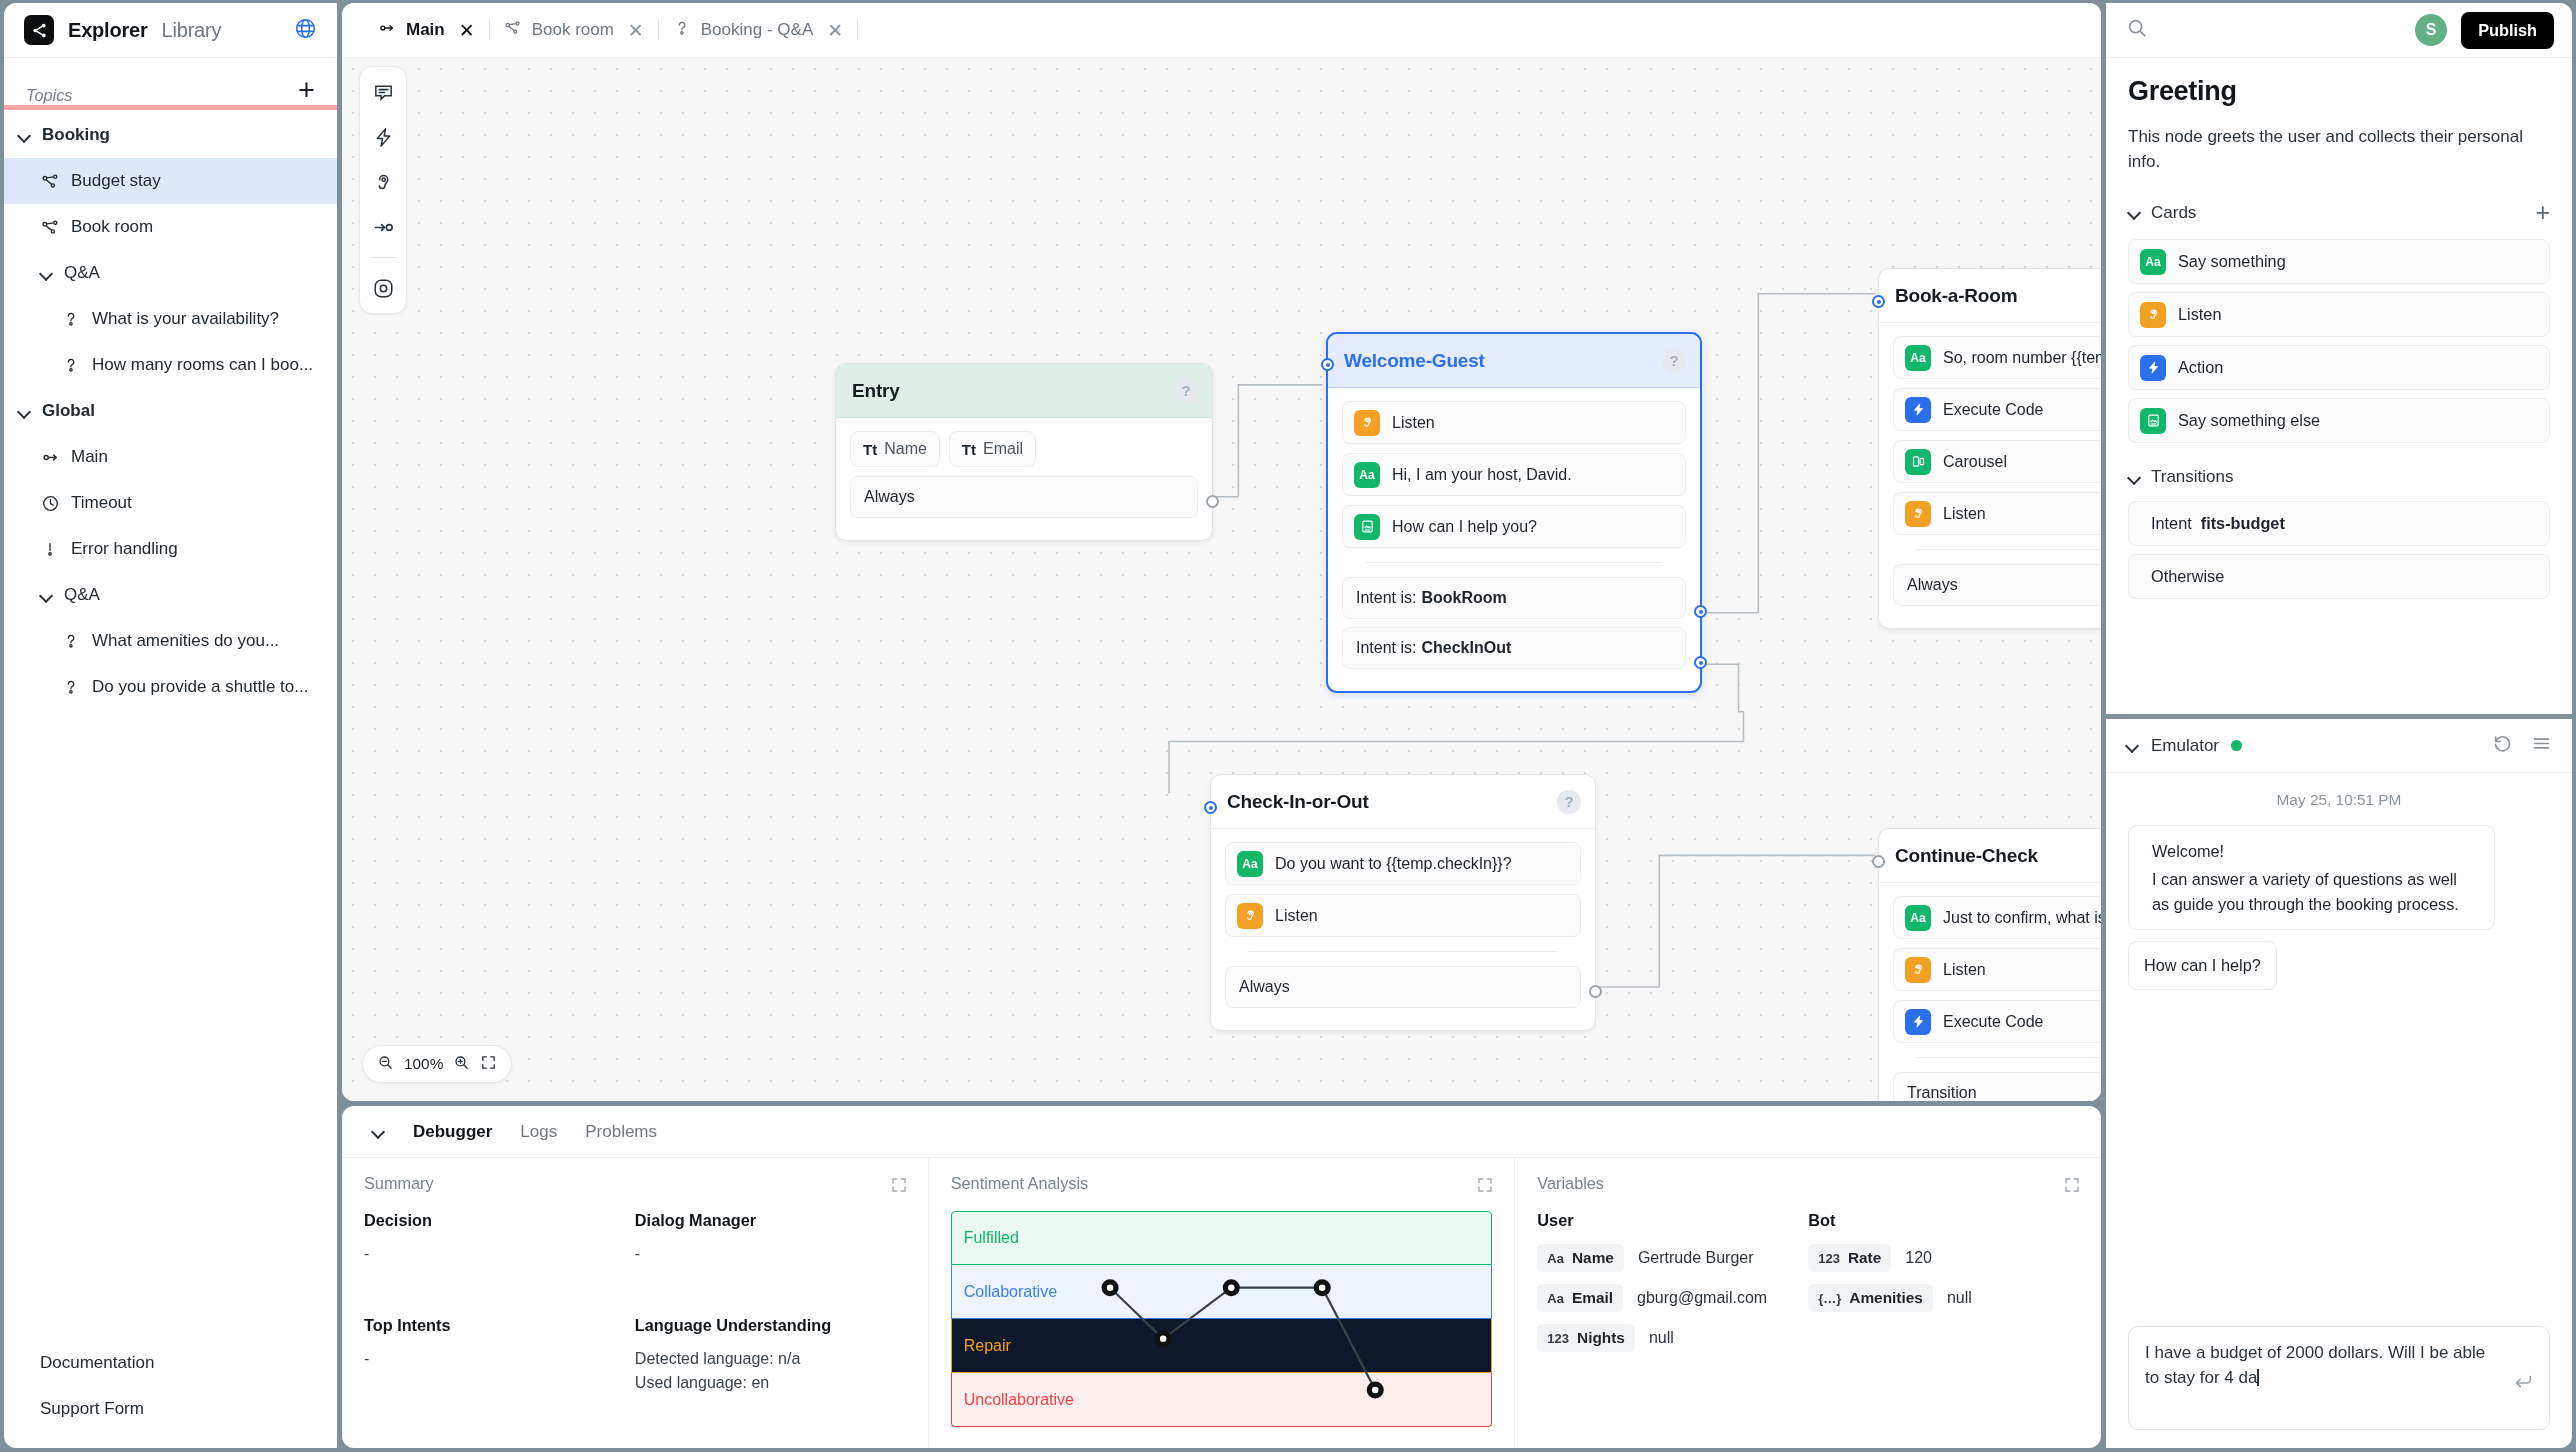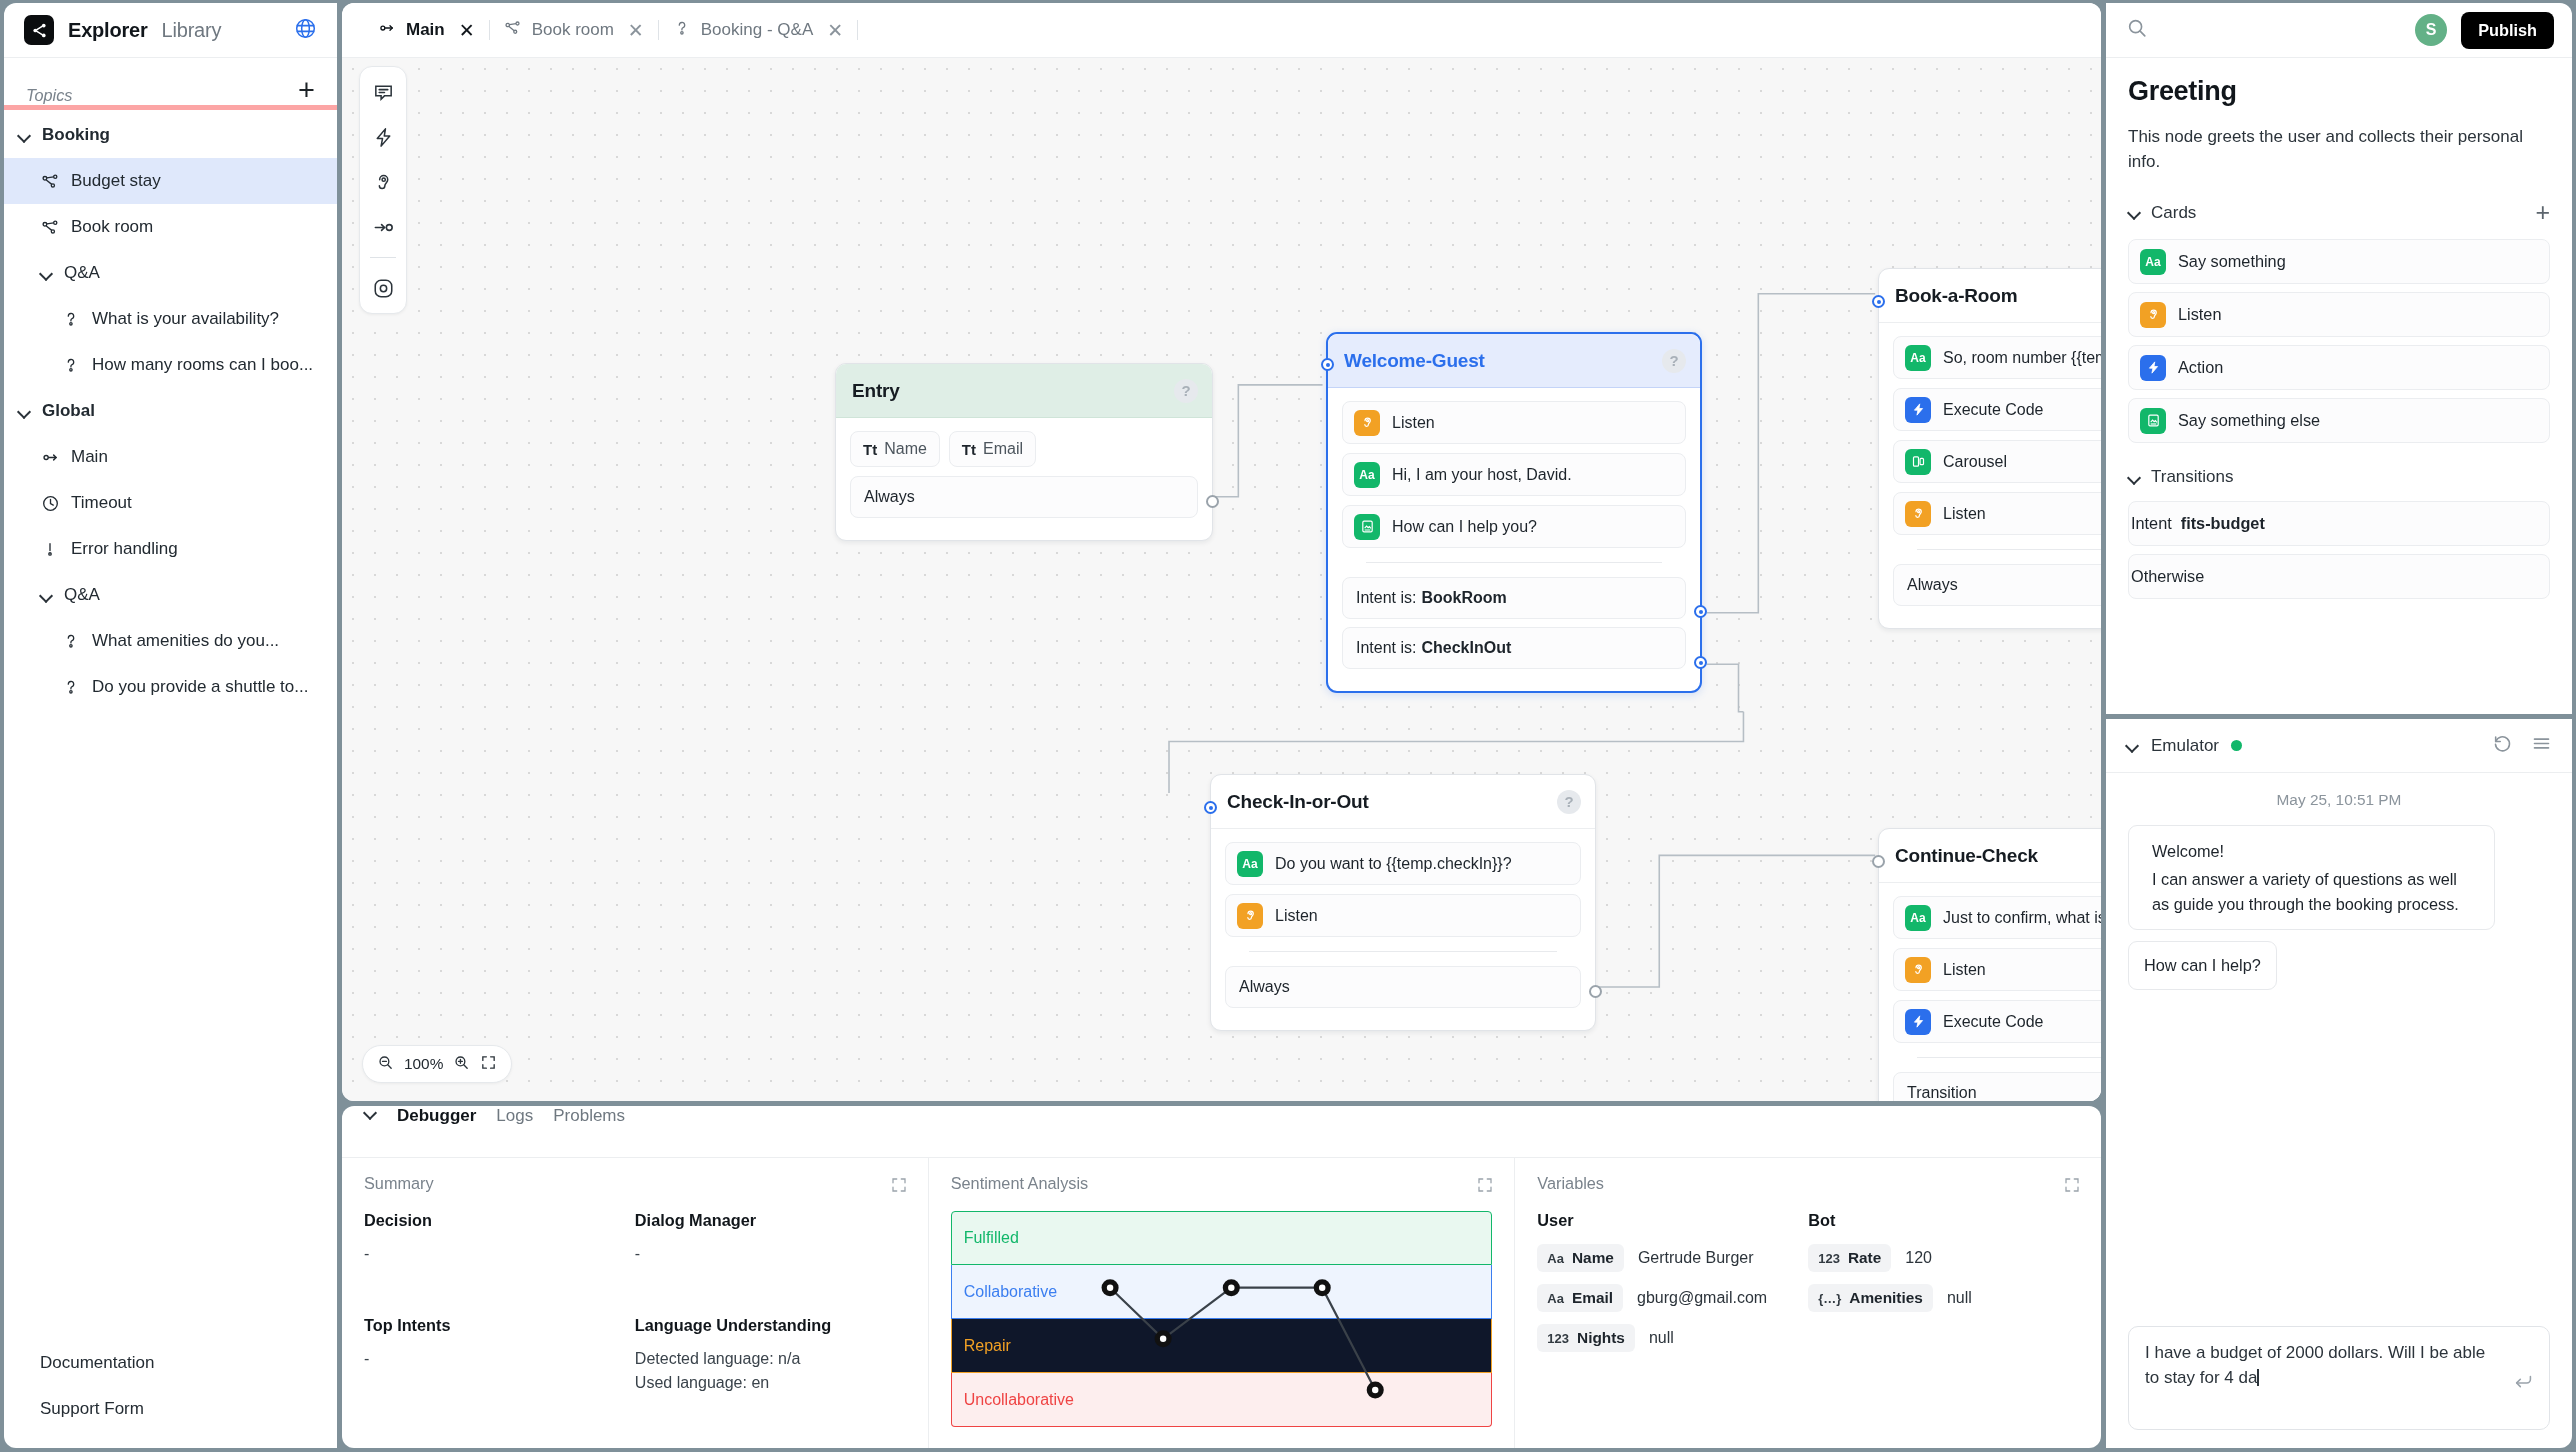--- a/index.html
+++ b/index.html
@@ -186,22 +186,22 @@
           background: #fff; border: 2px solid #9aa3ab; }
   .port.blue { border-color: #2b6fec; }
   .port.blue::after { content:""; position:absolute; left:2.5px; top:2.5px; width:4px; height:4px; border-radius:50%; background:#2b6fec; }
 
   
   .debugger {
     height: 342px; flex: 0 0 342px; background: #fff; border-radius: 12px;
     display: flex; flex-direction: column; overflow: hidden;
   }
   .dbg-tabs {
-    height: 52px; flex: 0 0 52px; display: flex; align-items: flex-start; gap: 20px;
-    padding: 0 22px; border-bottom: 1px solid #eceef0;
+    height: 52px; flex: 0 0 52px; display: flex; align-items: center; gap: 28px;
+    padding: 0 30px; border-bottom: 1px solid #eceef0;
   }
   .dbg-tabs .dt { font-size: 17px; color: #6f7880; cursor: pointer; }
   .dbg-tabs .dt.active { color: #11161b; font-weight: 700; }
   .dbg-cols { flex: 1; display: flex; min-height: 0; }
   .dcol { flex: 1; padding: 16px 22px; position: relative; min-width: 0;}
   .dcol + .dcol { border-left: 1px solid #eceef0; }
   .dcol-title { font-size: 16.3px; color: #7a838c; margin-bottom: 18px; }
   .expand { position: absolute; right: 20px; top: 18px; width: 18px; height: 18px; cursor: pointer;}
   .sum-grid { display: flex; }
   .sum-cell { flex: 1; }
@@ -260,21 +260,21 @@
   .sect .plus { margin-left: auto; font-size: 25px; color: #5c656d; font-weight: 300; line-height: 1; cursor: pointer;}
   .rcard {
     display: flex; align-items: center; gap: 12px;
     height: 45px; margin-bottom: 8px;
     border: 1px solid #ebedf0; border-radius: 8px; background: #fcfcfd;
     padding: 0 11px; font-size: 16.3px; color: #1d242b;
   }
   .rtrans {
     display: flex; align-items: center; height: 45px; margin-bottom: 8px;
     border: 1px solid #ebedf0; border-radius: 8px; background: #fcfcfd;
-    padding: 0 2px; font-size: 16.3px; color: #1d242b;
+    padding: 0 22px; font-size: 16.3px; color: #1d242b;
   }
   .rtrans b { font-weight: 700; margin-left: 9px; }
 
   .rbot {
     flex: 1; background: #fff; border-radius: 0 0 12px 0;
     display: flex; flex-direction: column; overflow: hidden; min-height: 0;
   }
   .emuhead {
     height: 54px; flex: 0 0 54px; display: flex; align-items: center; gap: 12px;
     padding: 0 20px; border-bottom: 1px solid #eceef0;

